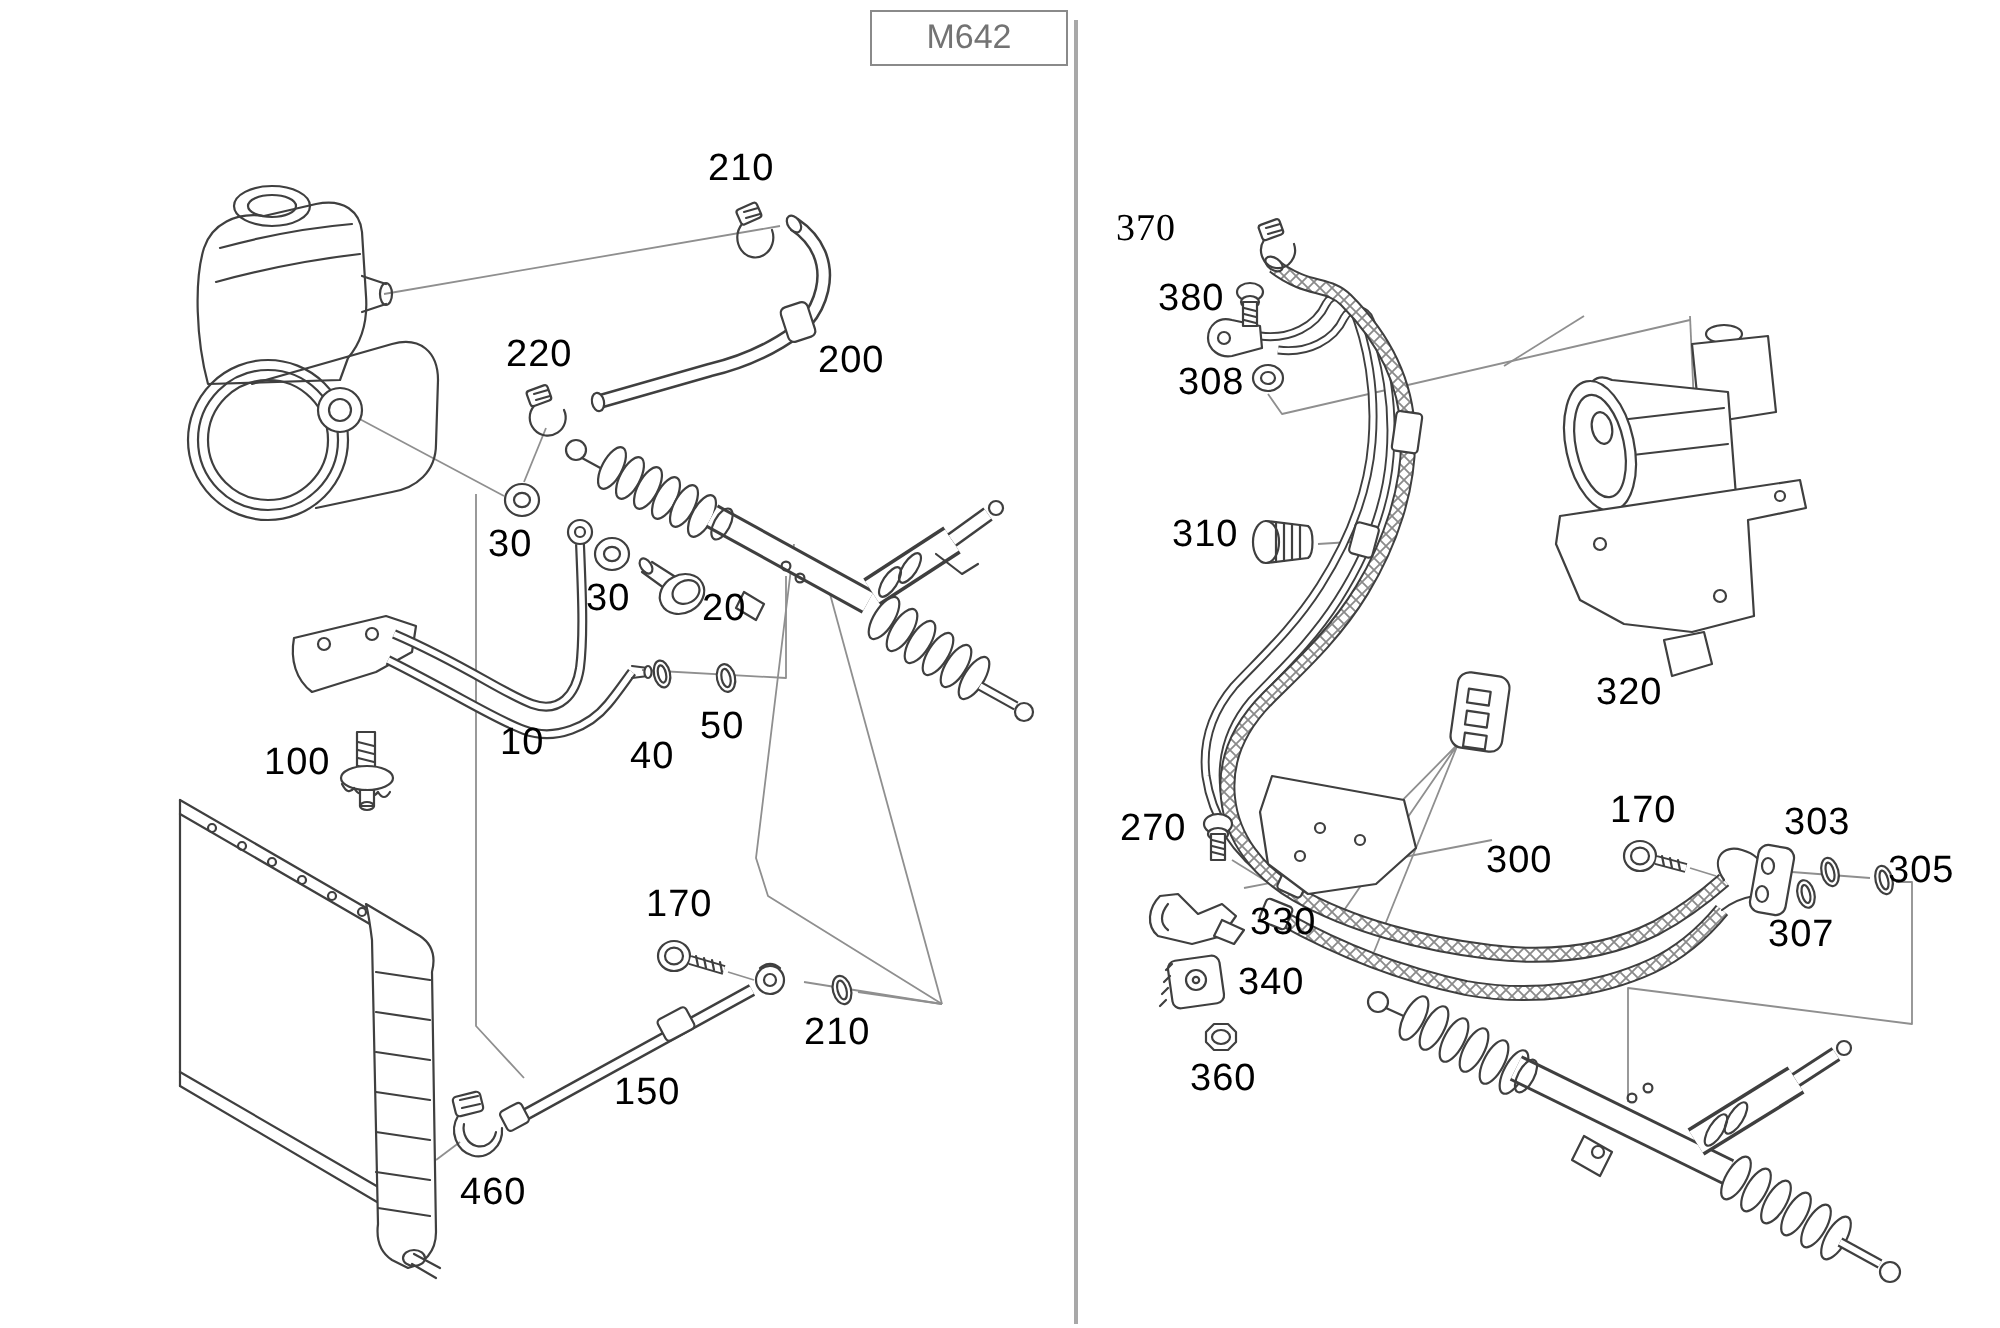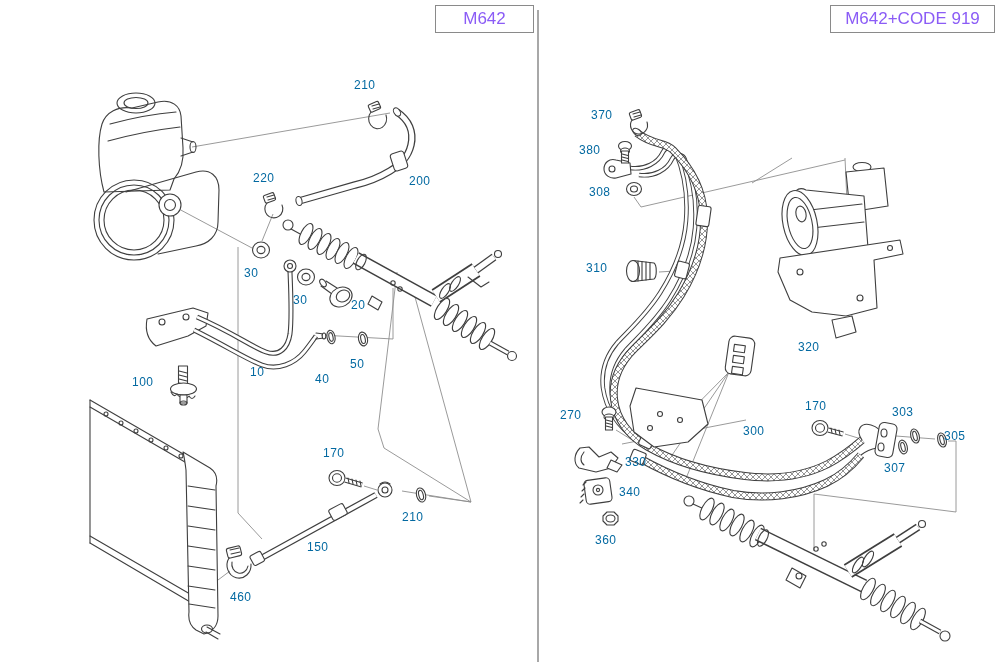--- a/index.html
+++ b/index.html
@@ -5,38 +5,35 @@
   html,body{margin:0;padding:0;background:#fff;}
   #stage{position:relative;width:1000px;height:664px;background:#ffffff;overflow:hidden;
          font-family:"Liberation Sans","DejaVu Sans",sans-serif;}
   #art{position:absolute;left:0;top:0;}
   .ln{fill:none;stroke:#3f3f3f;stroke-width:1.1;stroke-linejoin:round;stroke-linecap:round;}
   .lnf{fill:#ffffff;stroke:#3f3f3f;stroke-width:1.1;stroke-linejoin:round;}
   .lead{fill:none;stroke:#8f8f8f;stroke-width:0.9;stroke-linejoin:round;}
   .hu{fill:none;stroke:#3f3f3f;stroke-linecap:butt;}
   .hw{fill:none;stroke:#ffffff;stroke-linecap:butt;}
   .hb{fill:none;stroke:url(#braid);stroke-linecap:butt;}
-  .callout{position:absolute;font-size:12px;color:#0369a1;letter-spacing:0.5px;white-space:nowrap;
+  .callout{position:absolute;font-size:19px;color:#000000;letter-spacing:0.5px;white-space:nowrap;
            line-height:20px;cursor:default;}
   .codebox{position:absolute;border:1px solid #8a8a8a;background:#fff;display:flex;
-           align-items:center;justify-content:center;font-size:17px;color:#8b5cf6;}
+           align-items:center;justify-content:center;font-size:17px;color:#737373;}
   #divider{position:absolute;left:537px;top:10px;width:1.5px;height:652px;background:#a8a8a8;}
 </style>
 </head>
 <body>
 
 <div id="stage">
 
   <div id="divider"></div>
 
   <div class="codebox" style="left:435px;top:5px;width:97px;height:26px;">
     <span>M642</span>
-  </div>
-  <div class="codebox" style="left:830px;top:5px;width:163px;height:26px;">
-    <span>M642+CODE 919</span>
   </div>
 
   <svg id="art" width="1000" height="664" viewBox="0 0 1000 664">
     <defs>
       <pattern id="braid" width="6" height="6" patternUnits="userSpaceOnUse">
         <rect width="6" height="6" fill="#ffffff"></rect>
         <path d="M0,0 L6,6 M6,0 L0,6" stroke="#8a8a8a" stroke-width="0.9"></path>
       </pattern>
     </defs>
 
@@ -380,21 +377,21 @@
   <div class="callout" style="left:351px;top:295px;">20</div>
   <div class="callout" style="left:315px;top:369px;">40</div>
   <div class="callout" style="left:350px;top:354px;">50</div>
   <div class="callout" style="left:250px;top:362px;">10</div>
   <div class="callout" style="left:132px;top:372px;">100</div>
   <div class="callout" style="left:323px;top:443px;">170</div>
   <div class="callout" style="left:402px;top:507px;">210</div>
   <div class="callout" style="left:307px;top:537px;">150</div>
   <div class="callout" style="left:230px;top:587px;">460</div>
 
-  <div class="callout" style="left:591px;top:105px;">370</div>
+  <div class="callout" style="left:558px;top:105px;font-family:Liberation Serif, serif;">370</div>
   <div class="callout" style="left:579px;top:140px;">380</div>
   <div class="callout" style="left:589px;top:182px;">308</div>
   <div class="callout" style="left:586px;top:258px;">310</div>
   <div class="callout" style="left:762px;top:337px;margin-left:36px;">320</div>
   <div class="callout" style="left:560px;top:405px;">270</div>
   <div class="callout" style="left:625px;top:452px;">330</div>
   <div class="callout" style="left:619px;top:482px;">340</div>
   <div class="callout" style="left:595px;top:530px;">360</div>
   <div class="callout" style="left:743px;top:421px;">300</div>
   <div class="callout" style="left:805px;top:396px;">170</div>

